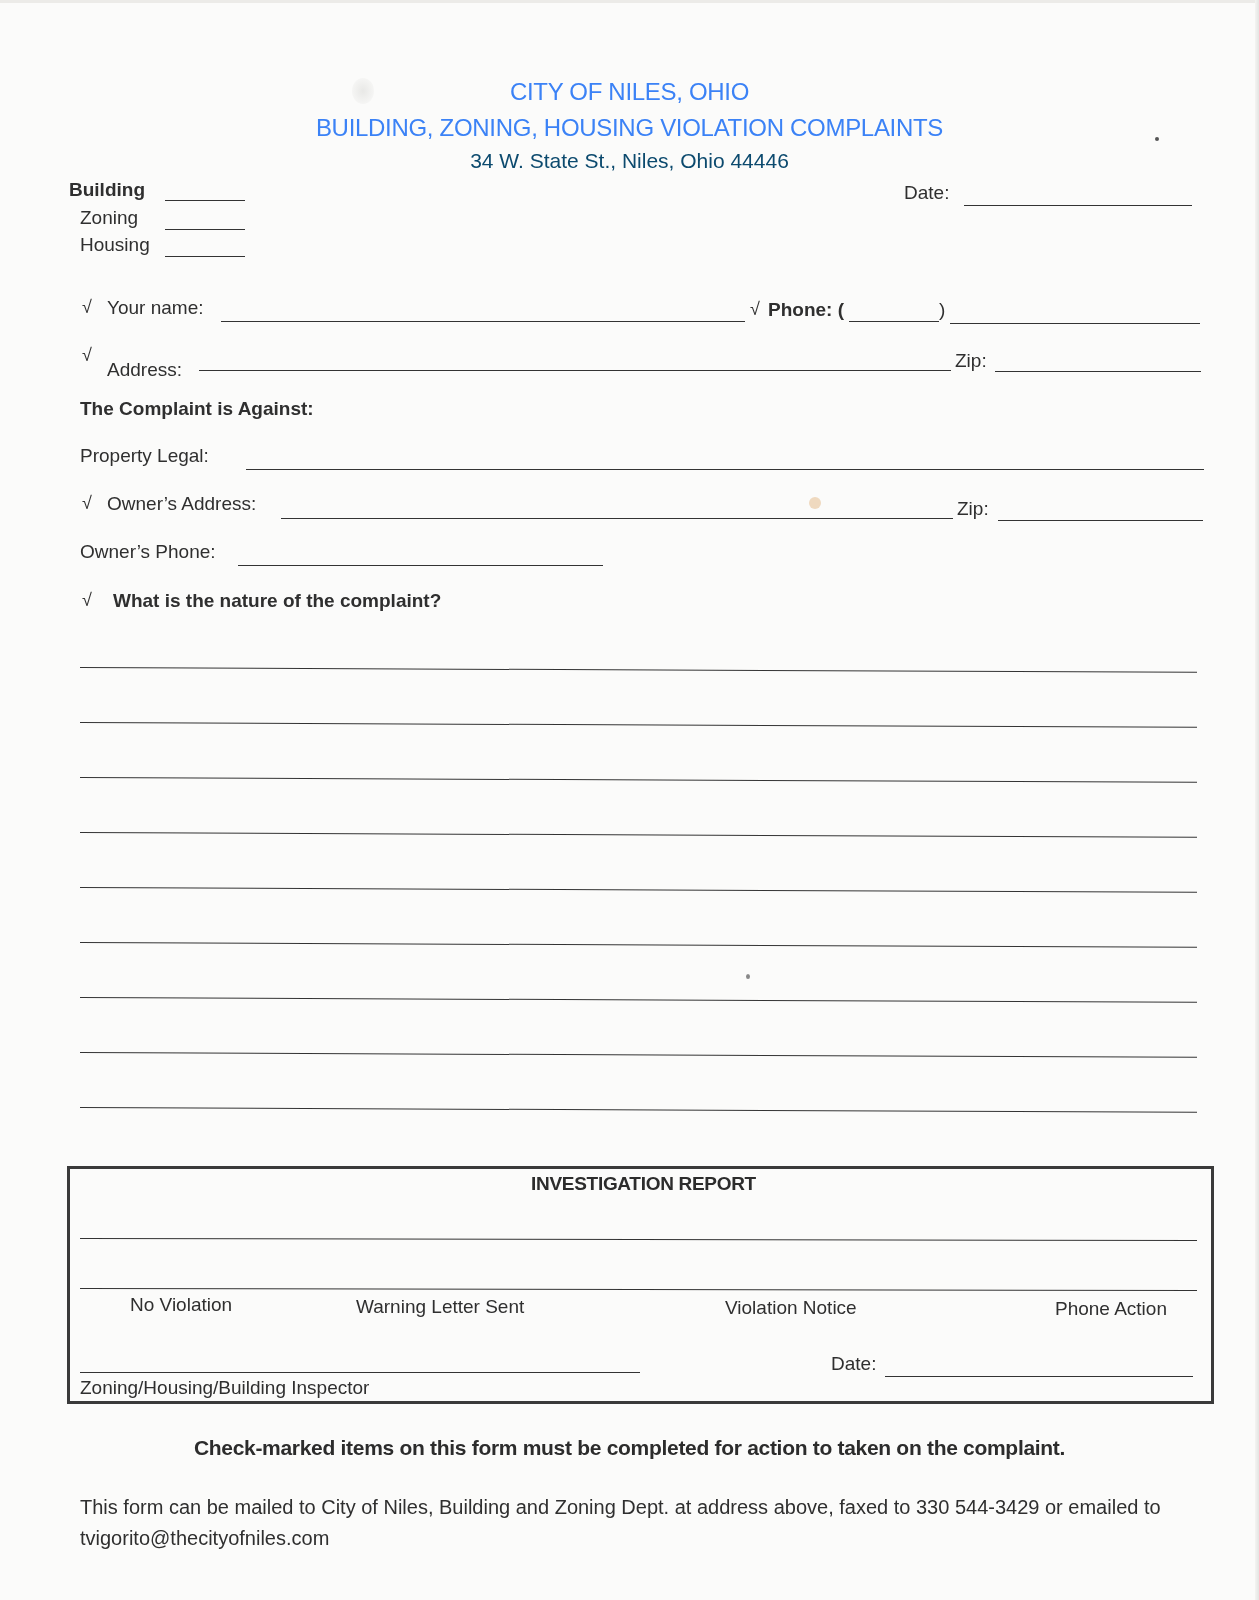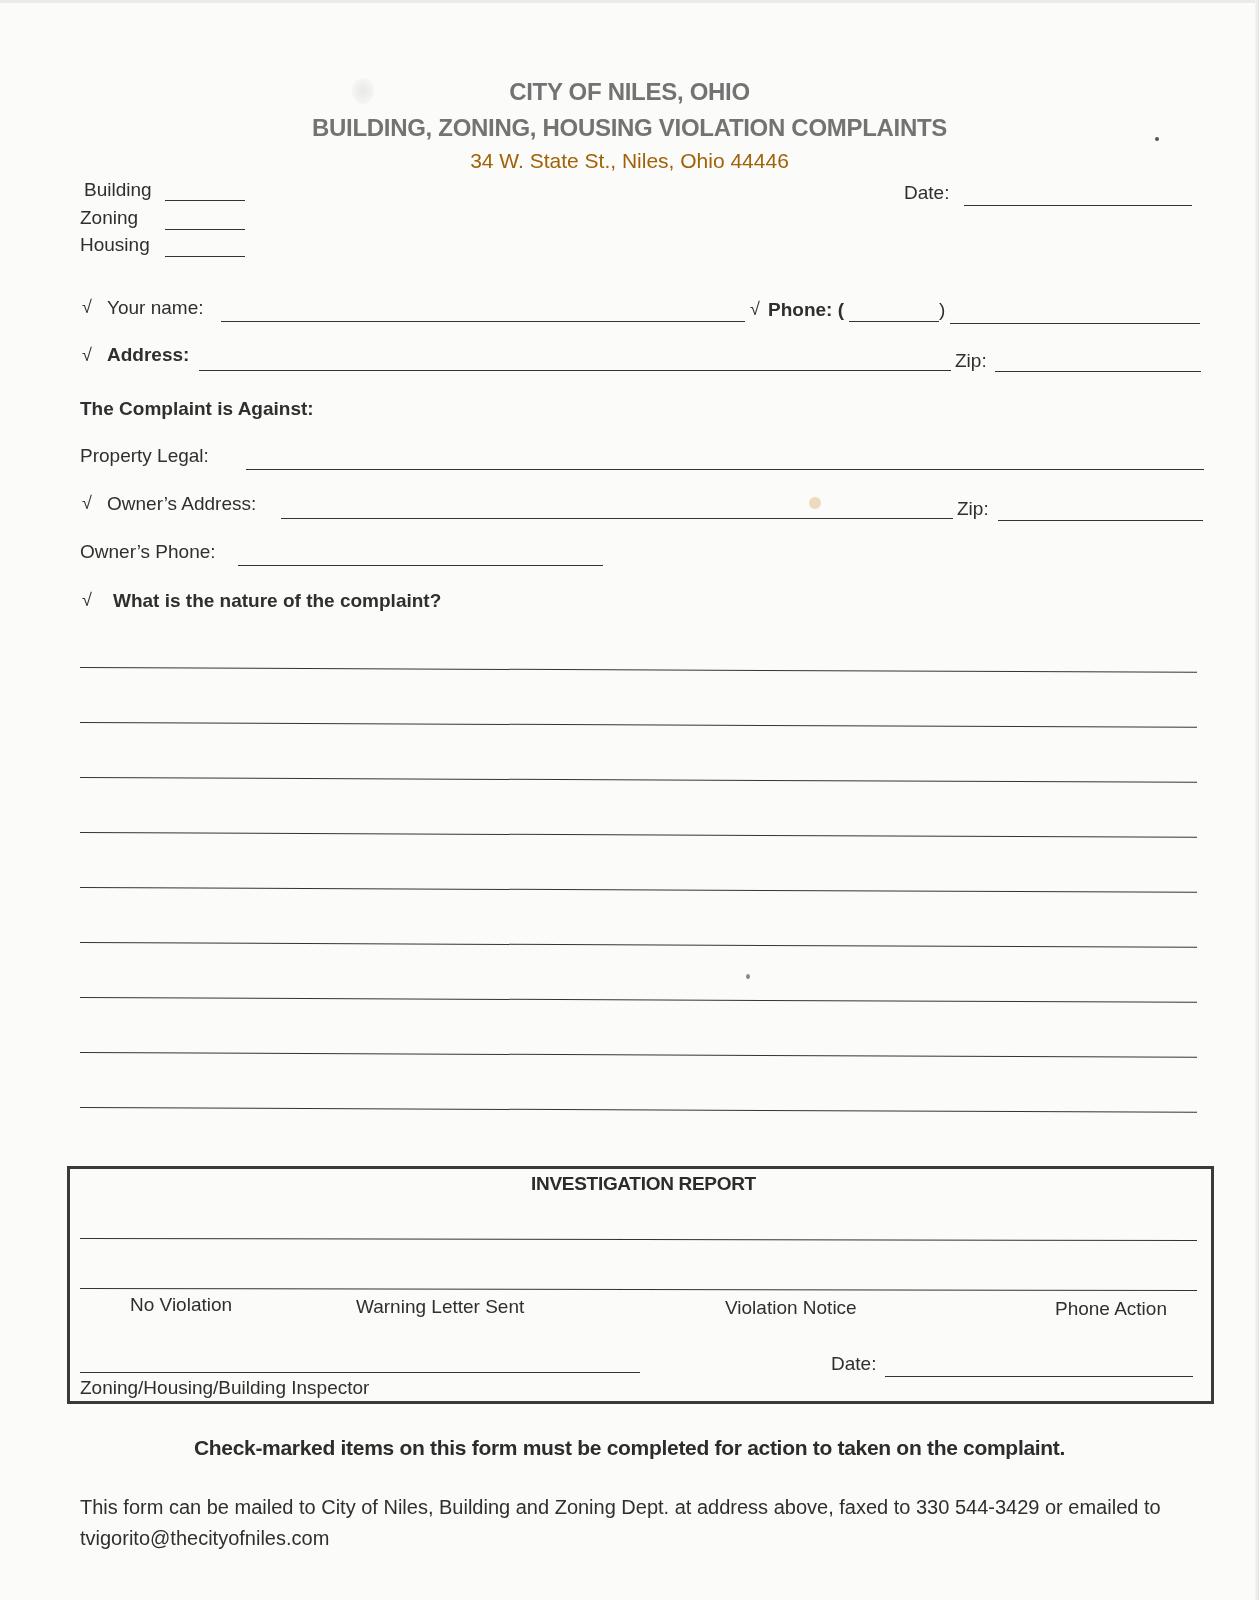--- a/index.html
+++ b/index.html
@@ -22,34 +22,34 @@
       background: linear-gradient(to right, #f4f4f2, #e4e4e2);
     }
     .page-edge-top {
       position: absolute;
       top: 0; left: 0;
       width: 1259px; height: 3px;
       background: #ecebe8;
     }
     .abs { position: absolute; white-space: nowrap; }
     .title {
-      font-weight: bold;
+      font-weight: normal;
       font-size: 24px;
       text-align: center;
       width: 1259px;
       left: 0;
       letter-spacing: -0.3px;
-      color: #737373;
+      color: #3b82f6;
     }
     .subtitle {
       font-size: 21px;
       text-align: center;
       width: 1259px;
       left: 0;
-      color: #a16207;
+      color: #0c4a6e;
     }
     .lbl {
       font-size: 19px;
       color: #2f2f2f;
     }
     .lbl-bold {
       font-size: 19px;
       font-weight: bold;
       color: #2f2f2f;
     }
@@ -114,21 +114,21 @@
 <div class="speck" style="left:352px;top:78px;width:22px;height:26px;background:radial-gradient(#e8e8e6,#fbfbfa);"></div>
 <div class="speck" style="left:1155px;top:137px;width:4px;height:4px;background:#555;"></div>
 <div class="speck" style="left:809px;top:497px;width:12px;height:12px;background:#efd9bf;"></div>
 <div class="speck" style="left:746px;top:974px;width:4px;height:5px;background:#888;"></div>
 
 <div class="abs title" style="top:78px;">CITY OF NILES, OHIO</div>
 <div class="abs title" style="top:114px;">BUILDING, ZONING, HOUSING VIOLATION COMPLAINTS</div>
 <div class="abs subtitle" style="top:149px;">34 W. State St., Niles, Ohio 44446</div>
 
 <div>
-  <span class="abs lbl" style="left:84px;top:179px;">Building</span>
+  <span class="abs lbl" style="left:69px;top:179px;font-weight:bold;">Building</span>
   <div class="line" style="left:165px;top:200px;width:80px;"></div>
   <input class="field-input" style="left: 165px; top: 180px; width: 80px; height: 20px;" value="">
 </div>
 <div>
   <span class="abs lbl" style="left:80px;top:207px;">Zoning</span>
   <div class="line" style="left:165px;top:229px;width:80px;"></div>
   <input class="field-input" style="left: 165px; top: 208px; width: 80px; height: 20px;" value="">
 </div>
 <div>
   <span class="abs lbl" style="left:80px;top:234px;">Housing</span>
@@ -147,21 +147,21 @@
 
 <span class="abs check" style="left:750px;top:299px;">√</span>
 <span class="abs lbl" style="left:768px;top:299px;font-weight:bold;">Phone: (</span>
 <div class="line" style="left:849px;top:321px;width:90px;"></div>
 <input class="field-input" style="left: 849px; top: 299px; width: 90px; height: 21px;" value="">
 <span class="abs lbl" style="left:939px;top:299px;">)</span>
 <div class="line" style="left:950px;top:323px;width:250px;"></div>
 <input class="field-input" style="left: 950px; top: 300px; width: 250px; height: 22px;" value="">
 
 <span class="abs check" style="left:82px;top:345px;">√</span>
-<span class="abs lbl" style="left:107px;top:344px;font-weight:bold;">Address:</span>
+<span class="abs lbl" style="left:107px;top:359px;">Address:</span>
 <div class="line" style="left:199px;top:370px;width:752px;"></div>
 <input class="field-input" style="left: 199px; top: 346px; width: 752px; height: 23px;" value="">
 <span class="abs lbl" style="left:955px;top:350px;">Zip:</span>
 <div class="line" style="left:995px;top:371px;width:206px;"></div>
 <input class="field-input" style="left: 995px; top: 349px; width: 206px; height: 21px;" value="">
 
 <span class="abs lbl-bold" style="left:80px;top:398px;">The Complaint is Against:</span>
 
 <span class="abs lbl" style="left:80px;top:445px;">Property Legal:</span>
 <div class="line" style="left:246px;top:469px;width:958px;"></div>

